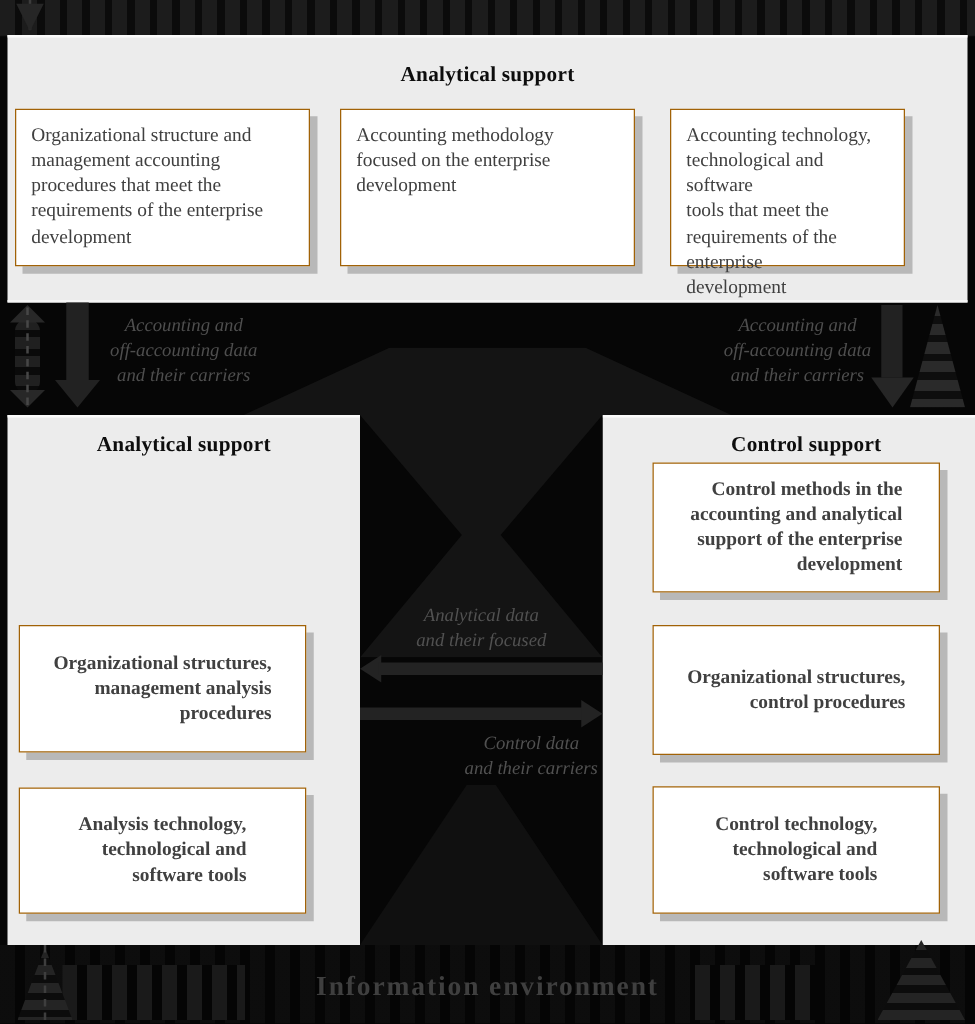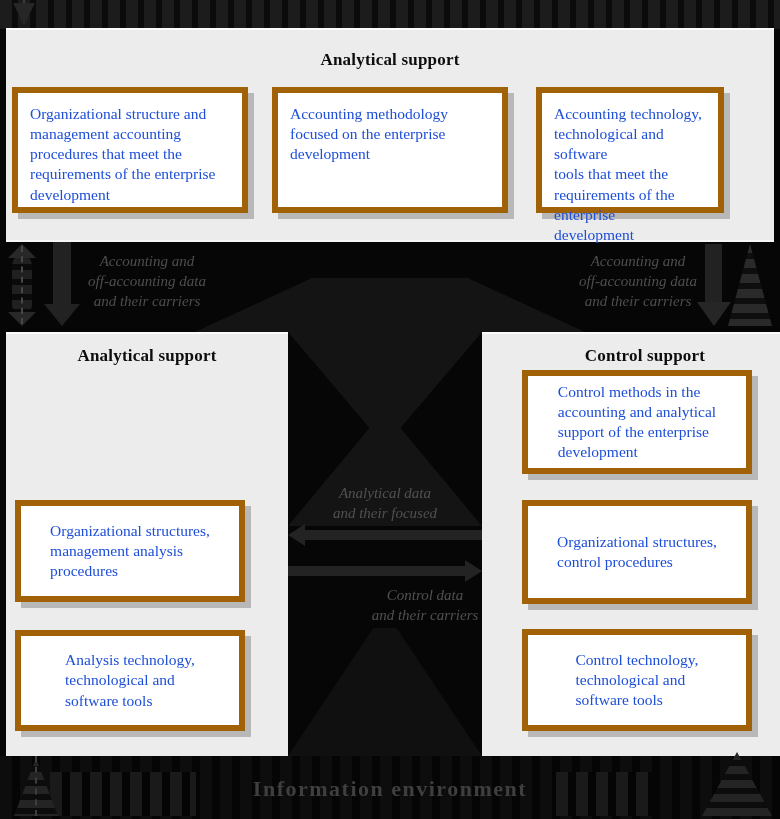--- a/index.html
+++ b/index.html
@@ -22,28 +22,28 @@
   
   .panel{
     position:absolute;background:#ececec;
     border-top:2px solid #fbfbfb;border-bottom:2px solid #f6f6f6;
   }
   .panel-title{
     position:absolute;left:0;width:100%;text-align:center;
     font-weight:bold;font-size:17px;color:#0d0d0d;letter-spacing:0.2px;
   }
   .wbox{
-    position:absolute;background:#ffffff;border:6px solid #a16207;
+    position:absolute;background:#ffffff;border:1px solid #a16207;
     box-shadow:6px 6px 0 rgba(0,0,0,0.22);
-    color:#1d4ed8;font-size:15.5px;line-height:1.3;
+    color:#404040;font-size:15.5px;line-height:1.3;
     box-sizing:border-box;
   }
   .wbox .box-text{white-space:pre-line;}
   .wbox.top-align{padding:11px 12px;}
-  .wbox.center-align{display:flex;align-items:center;justify-content:center;text-align:left;padding:6px 15px;}
+  .wbox.center-align{display:flex;align-items:center;justify-content:center;text-align:right;padding:6px 15px;font-weight:bold;}
   
   .flow-label{
     position:absolute;font-style:italic;font-size:15px;line-height:1.32;
     color:#4e4e4e;text-align:center;white-space:pre-line;z-index:5;
   }
   .double-arrow{position:absolute;left:8px;top:244px;width:28px;height:82px;z-index:3;}
   .da-tri-up{position:absolute;left:0;top:0;width:0;height:0;
     border-left:14px solid transparent;border-right:14px solid transparent;border-bottom:14px solid #282828;}
   .da-tri-down{position:absolute;left:0;bottom:0;width:0;height:0;
     border-left:14px solid transparent;border-right:14px solid transparent;border-top:14px solid #282828;}

